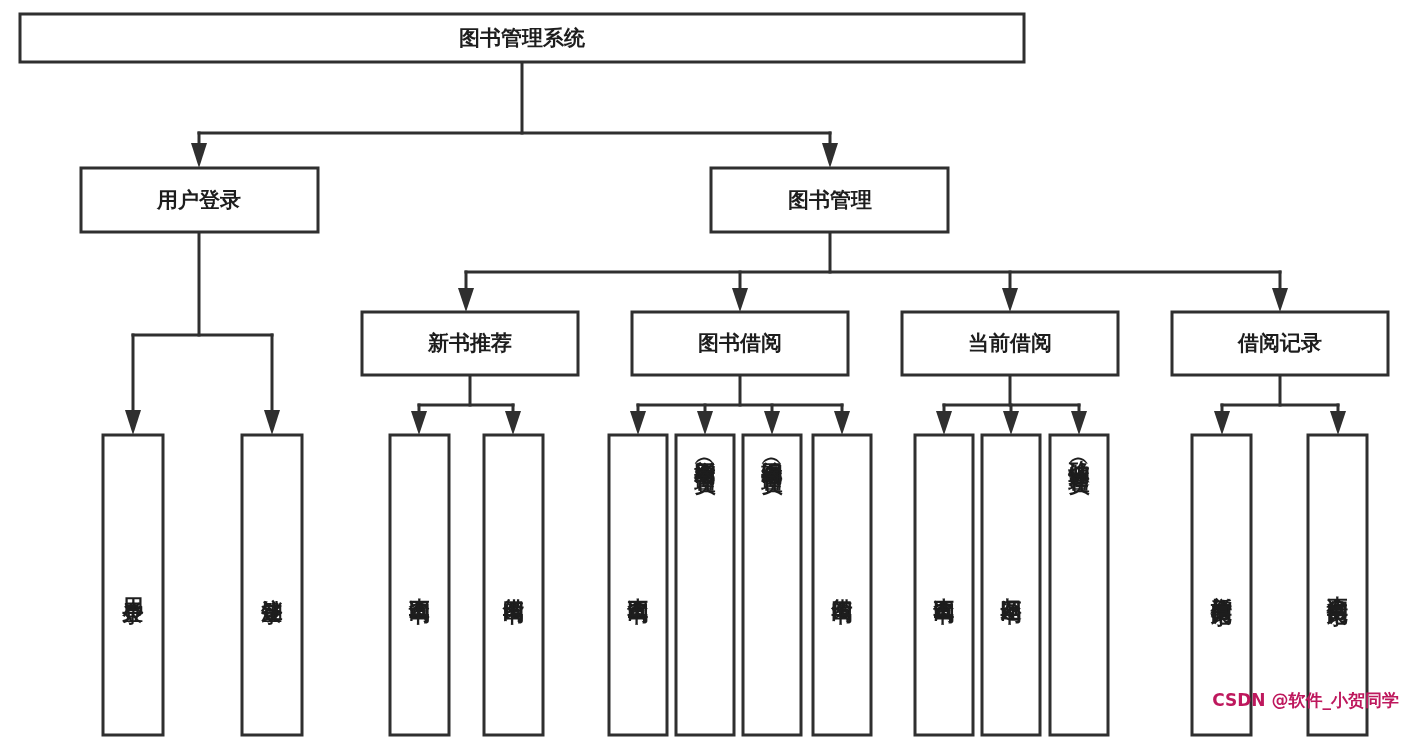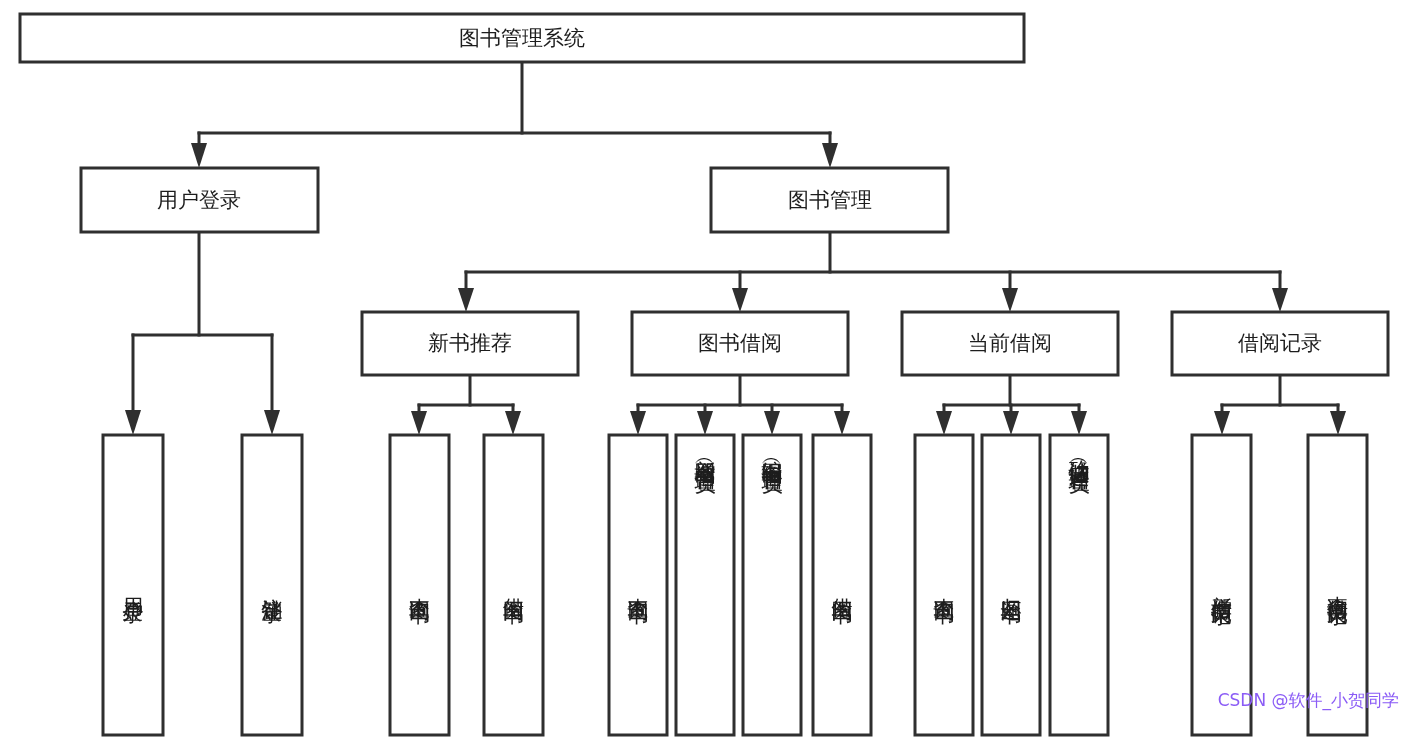--- a/index.html
+++ b/index.html
@@ -11,20 +11,21 @@
     width: 1405px;
     height: 747px;
     font-family: "DejaVu Sans", "Liberation Sans", sans-serif;
     overflow: hidden;
     position: relative;
   }
   #diagram-root {
     position: relative;
     width: 1405px;
     height: 718px;
+    font-weight: bold;
   }
   svg.flow {
     position: absolute;
     top: 0;
     left: 0;
     width: 1405px;
     height: 747px;
     display: block;
   }
   .node-rect {
@@ -56,21 +57,21 @@
     writing-mode: vertical-rl;
     text-orientation: upright;
     letter-spacing: 2px;
   }
   .watermark {
     position: absolute;
     right: 6px;
     bottom: 6px;
     font-family: "DejaVu Sans", "Liberation Sans", sans-serif;
     font-size: 17px;
-    color: #8b5cf6;
+    color: #be185d;
     white-space: nowrap;
     pointer-events: none;
   }
 </style>
 </head>
 <body>
 
 <div id="diagram-root">
 
   <svg class="flow" viewBox="0 0 1405 747" xmlns="http://www.w3.org/2000/svg">

